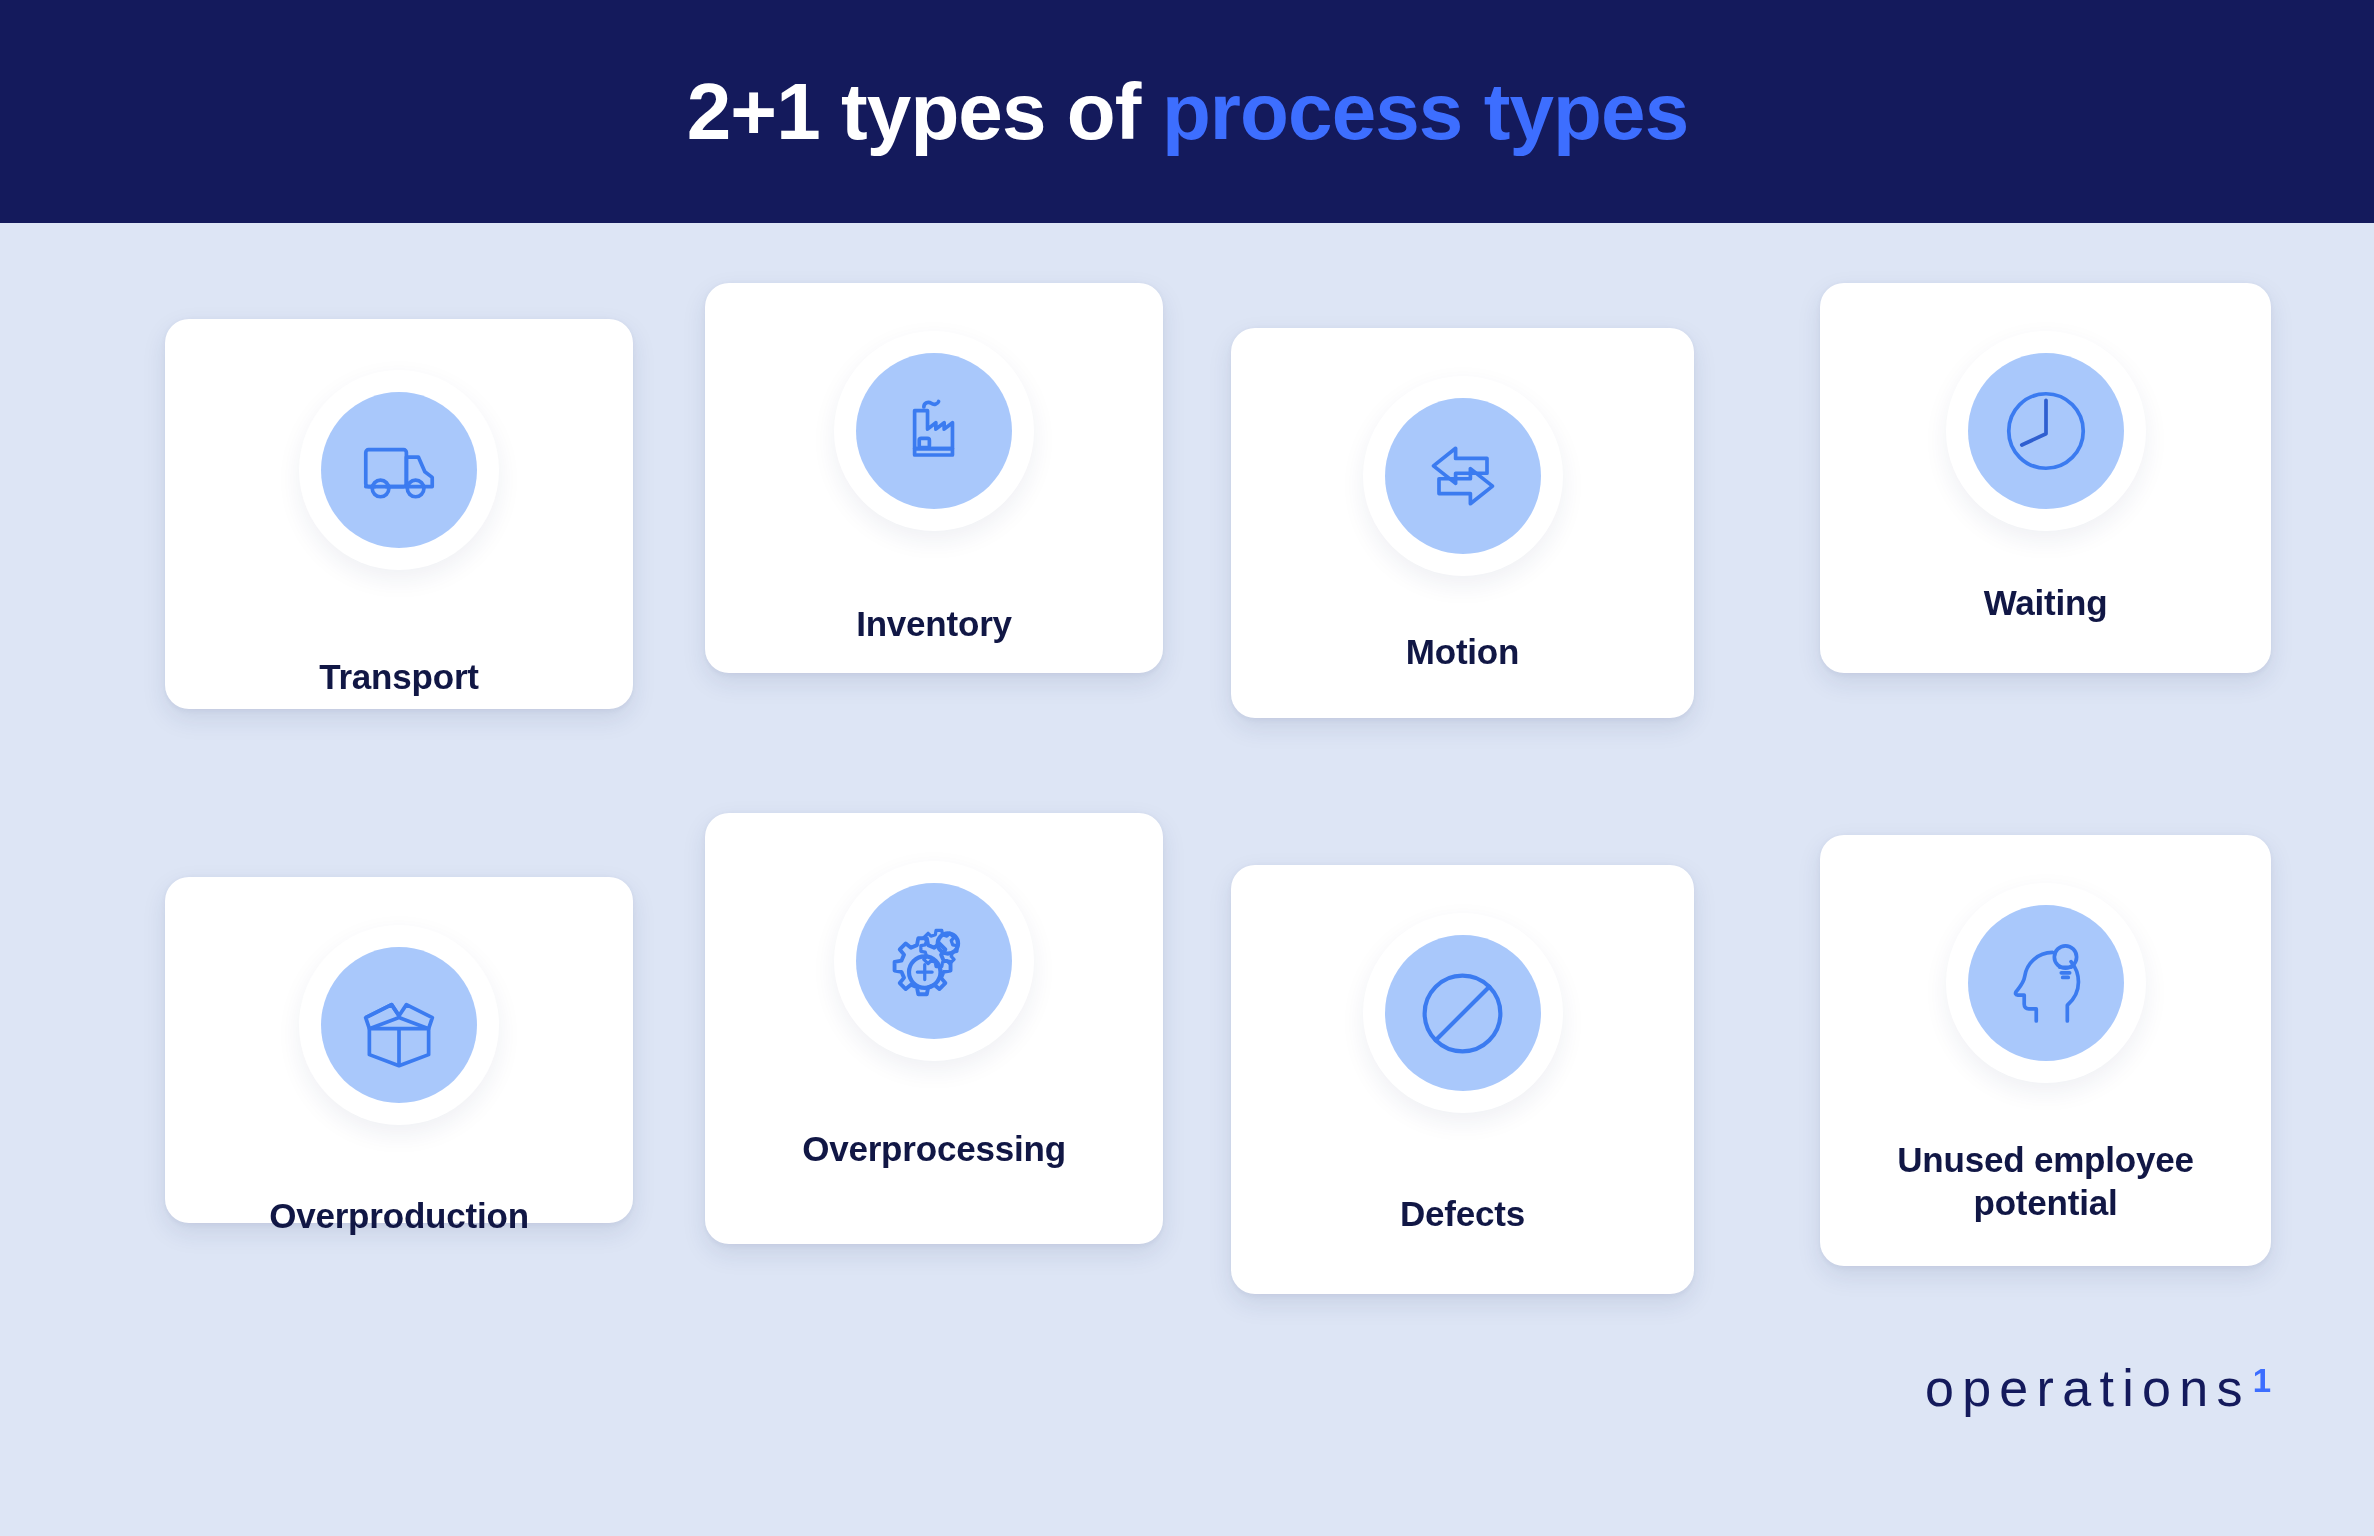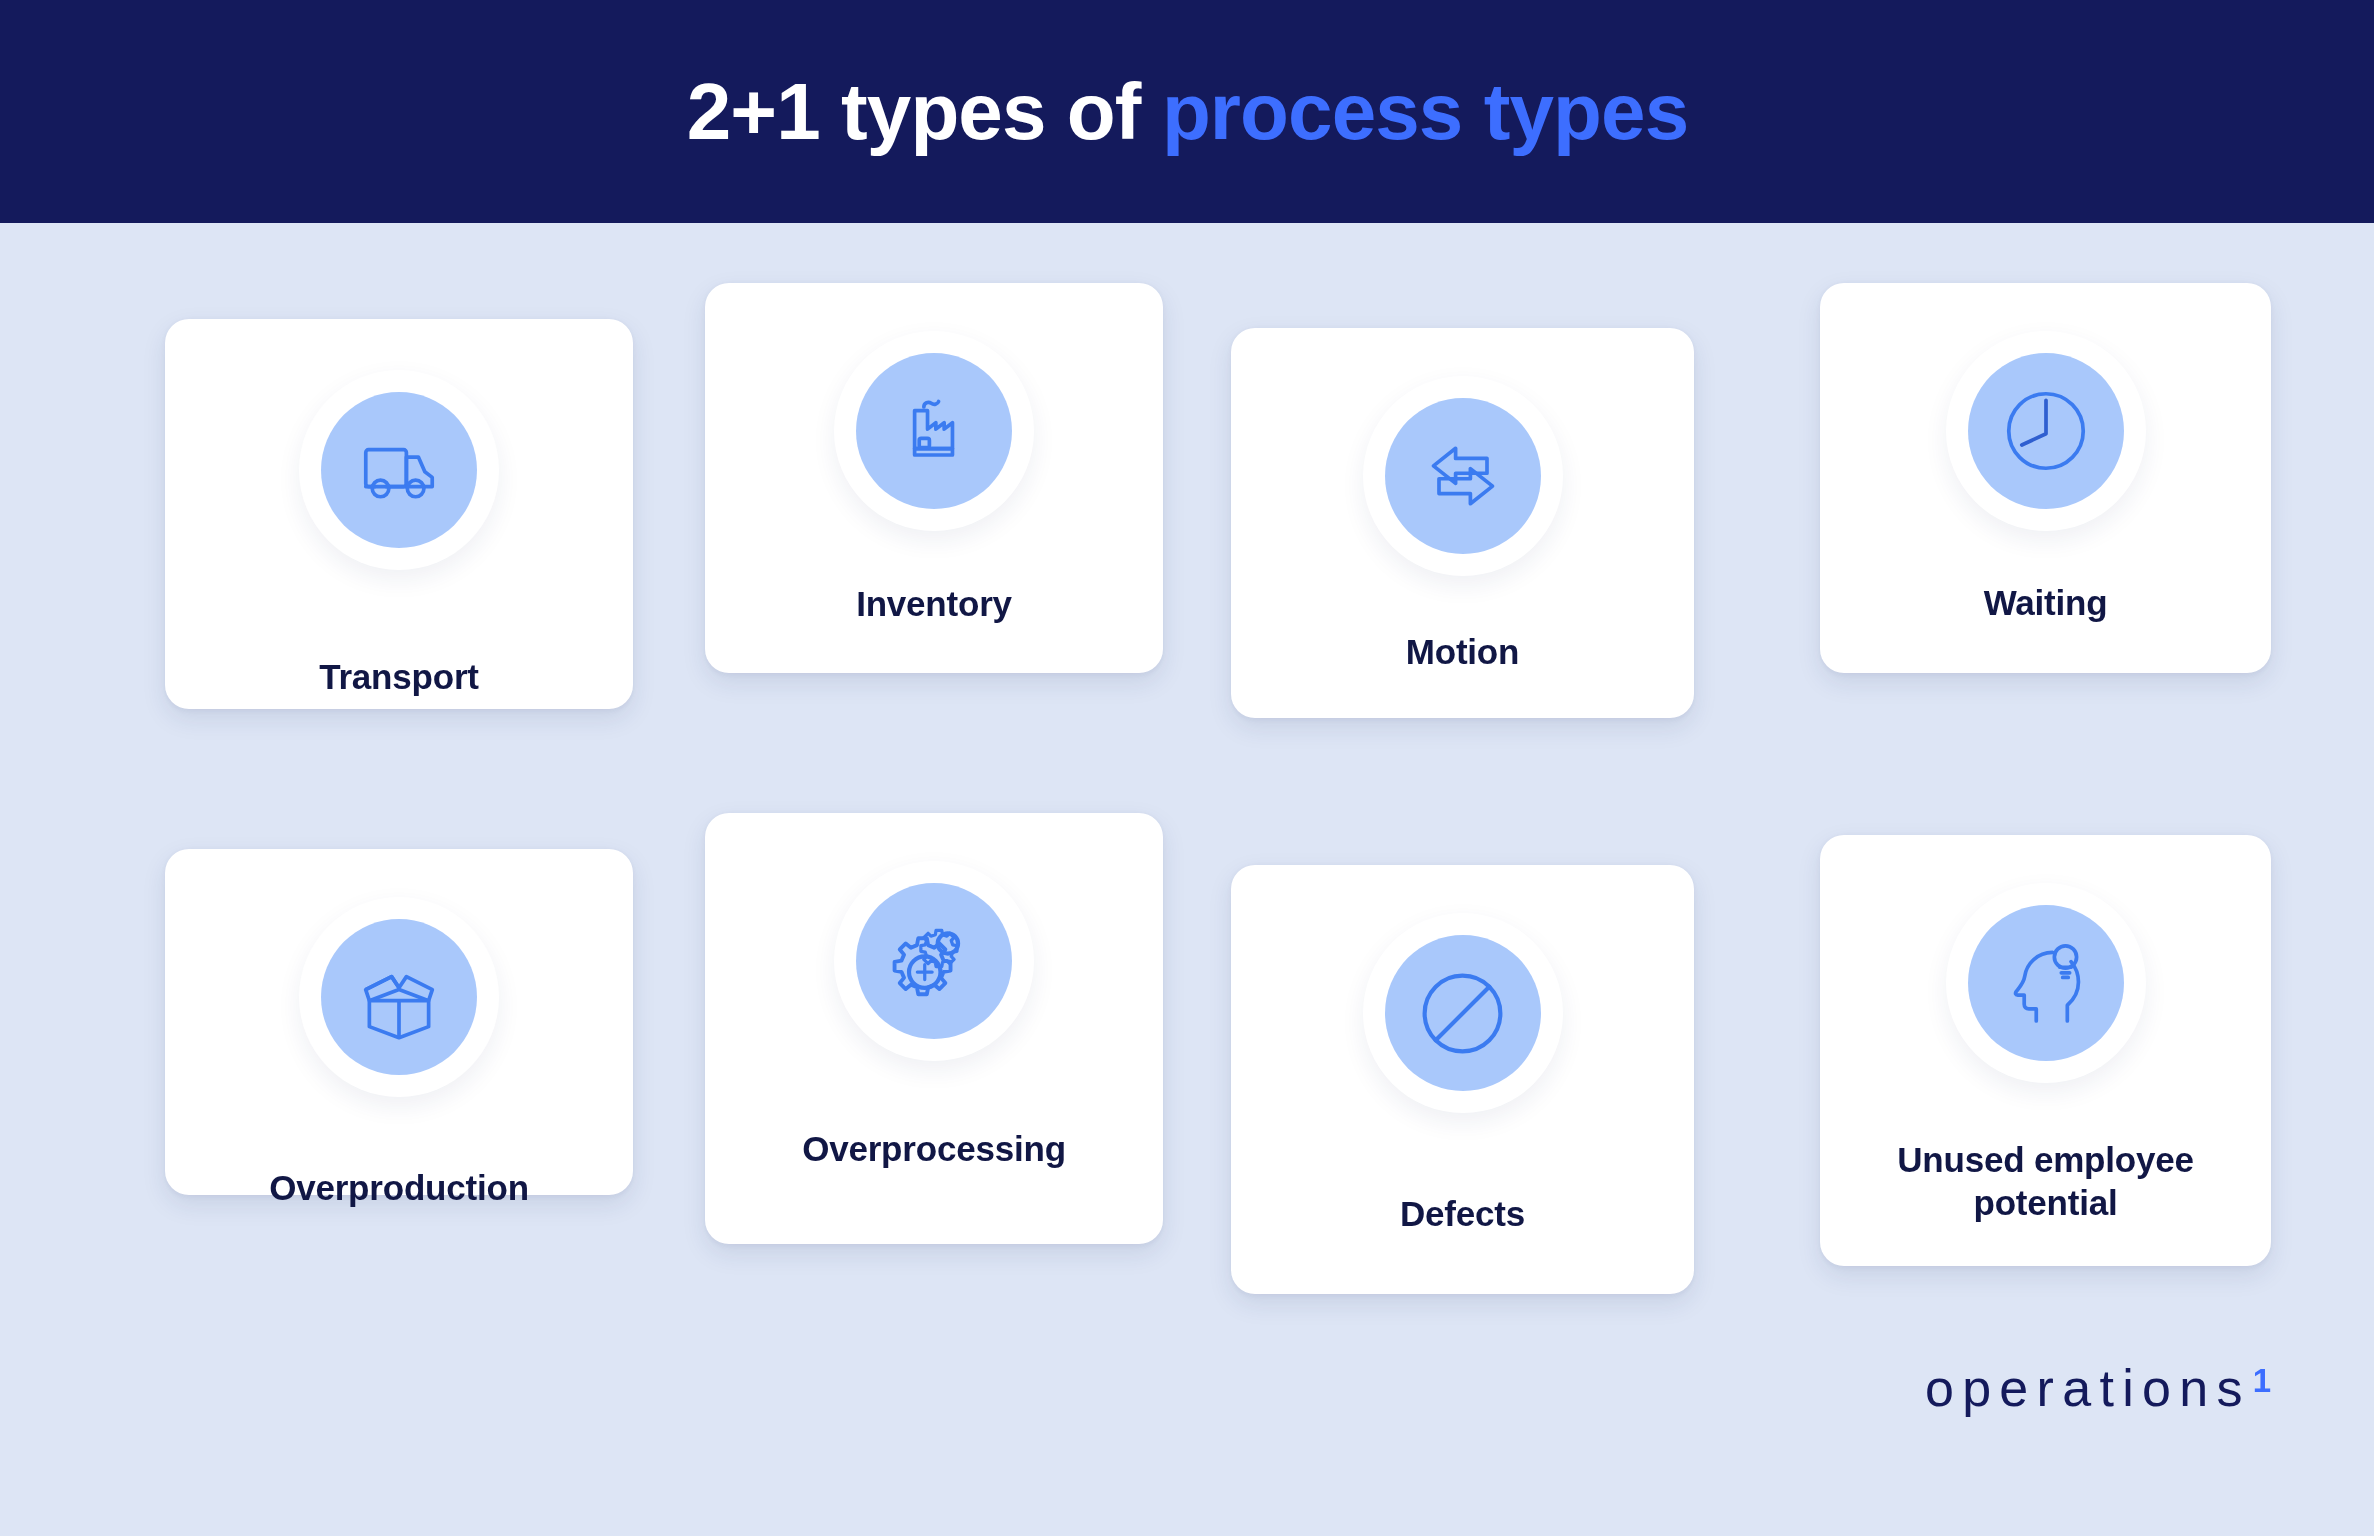--- a/index.html
+++ b/index.html
@@ -38,25 +38,25 @@
   }
 
   
   .c1 { left:165px;  width:468px; }
   .c2 { left:705px;  width:458px; }
   .c3 { left:1231px; width:463px; }
   .c4 { left:1820px; width:451px; }
 
   
   .r1.c1 { top:96px; height:390px; }
-  .r1.c2 { top:60px;  height:390px; }
+  .r1.c2 { top:60px;  height:390px;gap:20px; }
   .r1.c3 { top:105px; height:390px;align-items:center; }
   .r1.c4 { top:60px;  height:390px; }
   
-  .r2.c1 { top:626px; height:346px;align-items:center; }
+  .r2.c1 { top:654px; height:346px;align-items:center; }
   .r2.c2 { top:590px; height:431px; }
   .r2.c3 { top:642px; height:429px; }
   .r2.c4 { top:612px; height:431px; }
 
   
   .badge {
     position:relative;
     width:200px; height:200px;
     border-radius:50%;
     background:#ffffff;

